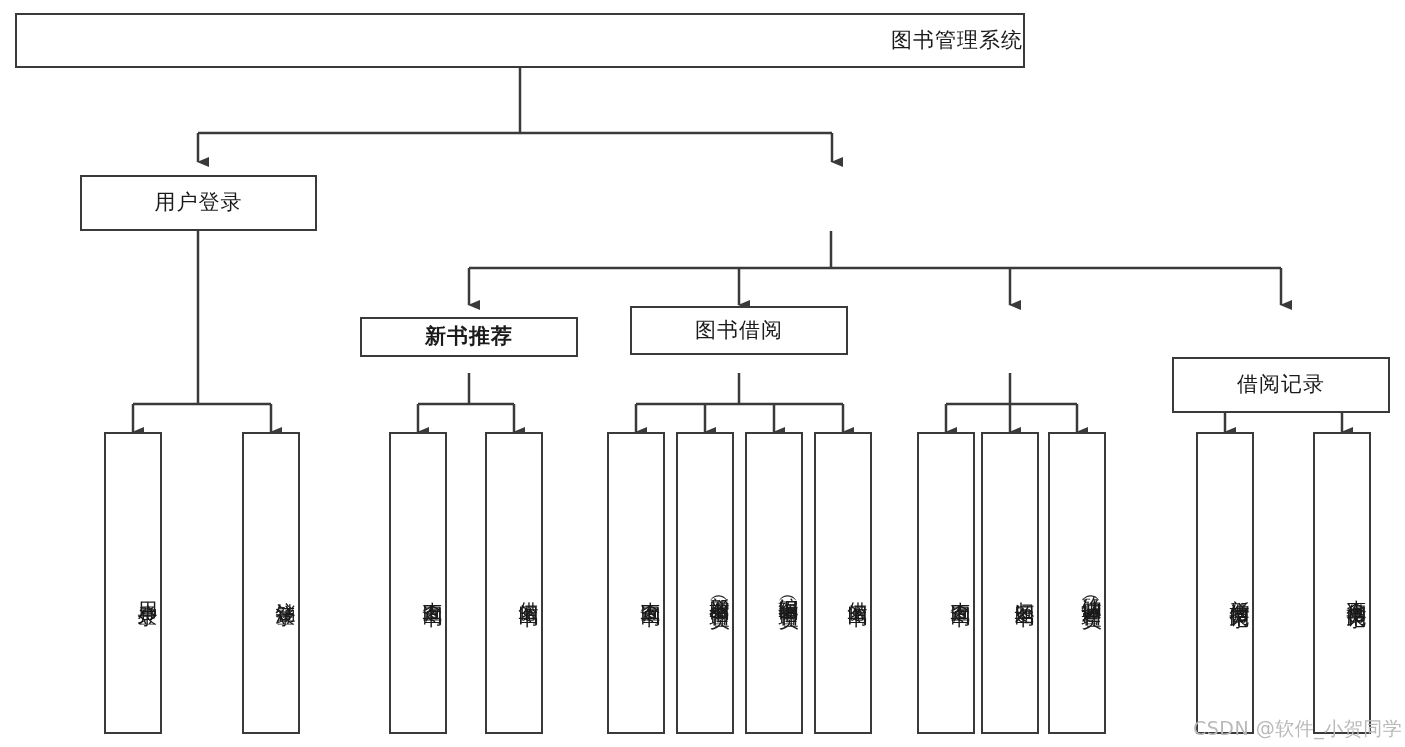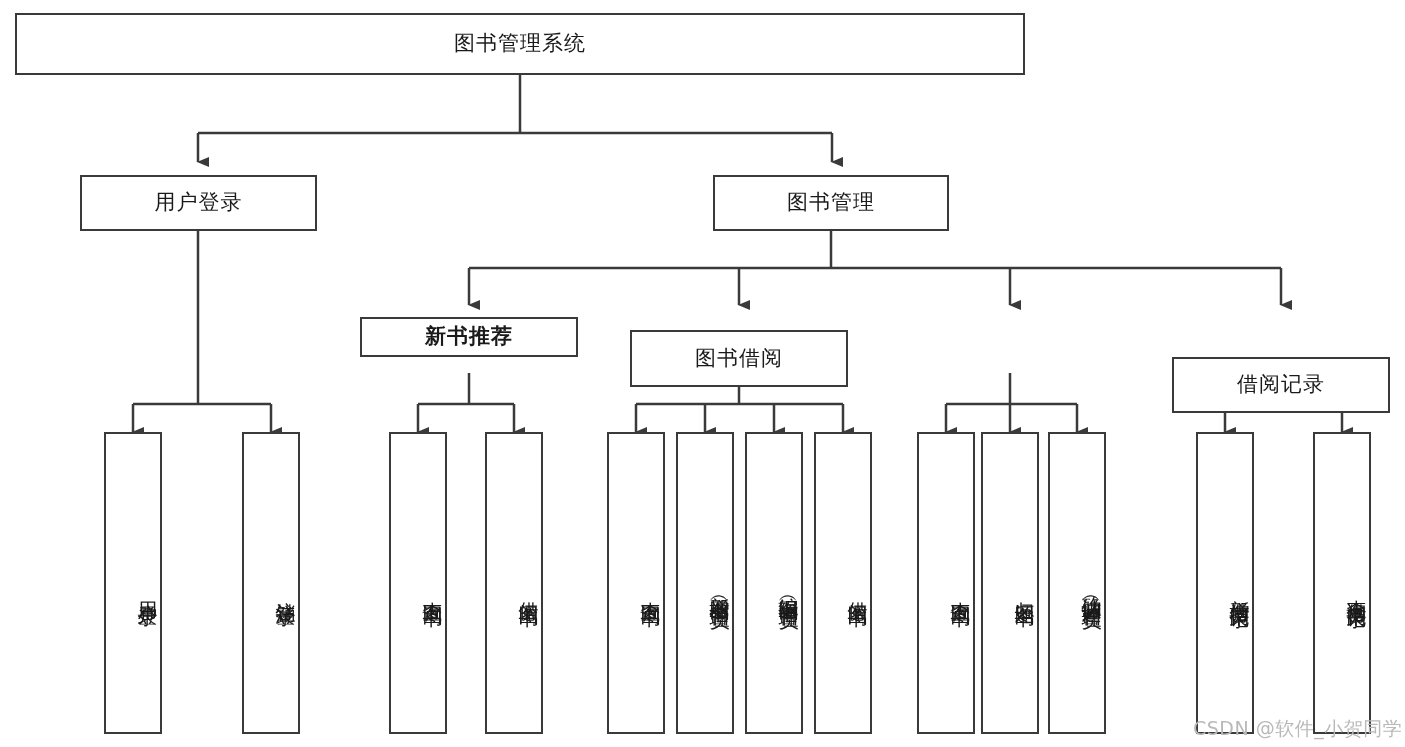--- a/index.html
+++ b/index.html
@@ -115,37 +115,34 @@
       <path d="M 1010 404 L 1010 432" marker-end="url(#arrow)"></path>
       <path d="M 1077 404 L 1077 432" marker-end="url(#arrow)"></path>
 
       <path d="M 1281 373 L 1281 404"></path>
       <path d="M 1225 404 L 1342 404"></path>
       <path d="M 1225 404 L 1225 432" marker-end="url(#arrow)"></path>
       <path d="M 1342 404 L 1342 432" marker-end="url(#arrow)"></path>
     </g>
   </svg>
 
-  <div class="node horiz" style="left:15px; top:13px; width:1010px; height:62px;">
+  <div class="node horiz" style="left:15px; top:13px; width:1010px; height:55px;justify-content:flex-end;">
     <span>图书管理系统</span>
   </div>
 
   <div class="node horiz" style="left:80px; top:175px; width:237px; height:56px;">
     <span>用户登录</span>
   </div>
 
-  <div class="node horiz" style="left:713px; top:175px; width:236px; height:56px;">
-    <span>图书管理</span>
-  </div>
 
   <div class="node horiz" style="left:360px; top:317px; width:218px; height:40px;font-weight:bold;">
     <span>新书推荐</span>
   </div>
 
-  <div class="node horiz" style="left:630px; top:330px; width:218px; height:57px;">
+  <div class="node horiz" style="left:630px; top:306px; width:218px; height:49px;">
     <span>图书借阅</span>
   </div>
 
 
   <div class="node horiz" style="left:1172px; top:317px; width:218px; height:56px;margin-top:40px;">
     <span>借阅记录</span>
   </div>
 
   <div class="node vert" style="left:104px; top:432px; width:58px; height:302px;">
     <span class="vlabel">用户登录</span>

